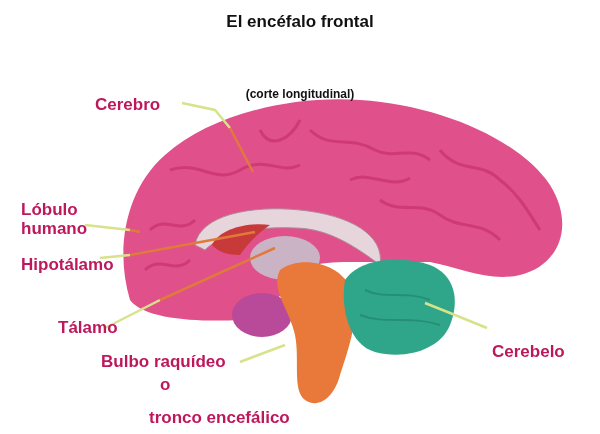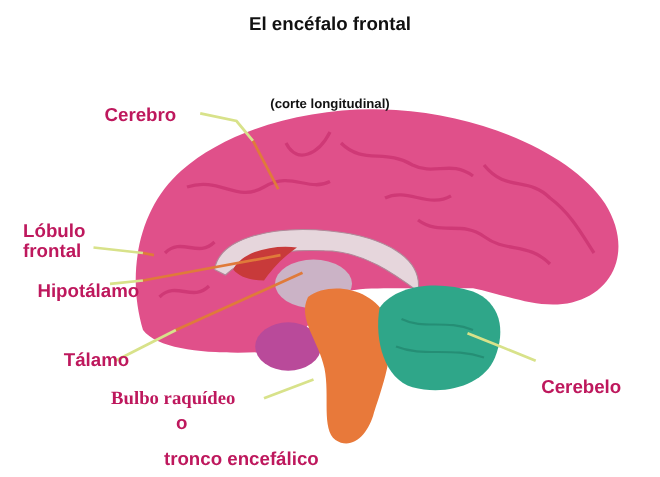--- a/index.html
+++ b/index.html
@@ -60,19 +60,19 @@
     <path d="M160,300 L275,248"></path>
     <path d="M130,230 L140,232"></path>
   </g>
 </svg>
 
 <div class="title">El encéfalo frontal</div>
 <div class="subtitle">(corte longitudinal)</div>
 
 <div class="label" style="left:95px; top:95px;">Cerebro</div>
 <div class="label" style="left:21px; top:200px;">Lóbulo</div>
-<div class="label" style="left:21px; top:219px;">frontal</div>
-<div class="label" style="left:34px; top:255px;">Hipotálamo</div>
+<div class="label" style="left:21px; top:219px;">humano</div>
+<div class="label" style="left:21px; top:255px;">Hipotálamo</div>
 <div class="label" style="left:40px; top:318px;margin-left:18px;">Tálamo</div>
-<div class="label" style="left:101px; top:352px;font-family:Liberation Serif, serif;">Bulbo raquídeo</div>
+<div class="label" style="left:101px; top:352px;">Bulbo raquídeo</div>
 <div class="label" style="left:160px; top:375px;">o</div>
 <div class="label" style="left:101px; top:408px;margin-left:48px;">tronco encefálico</div>
 <div class="label" style="left:492px; top:318px;margin-top:24px;">Cerebelo</div>
 
 </body></html>

